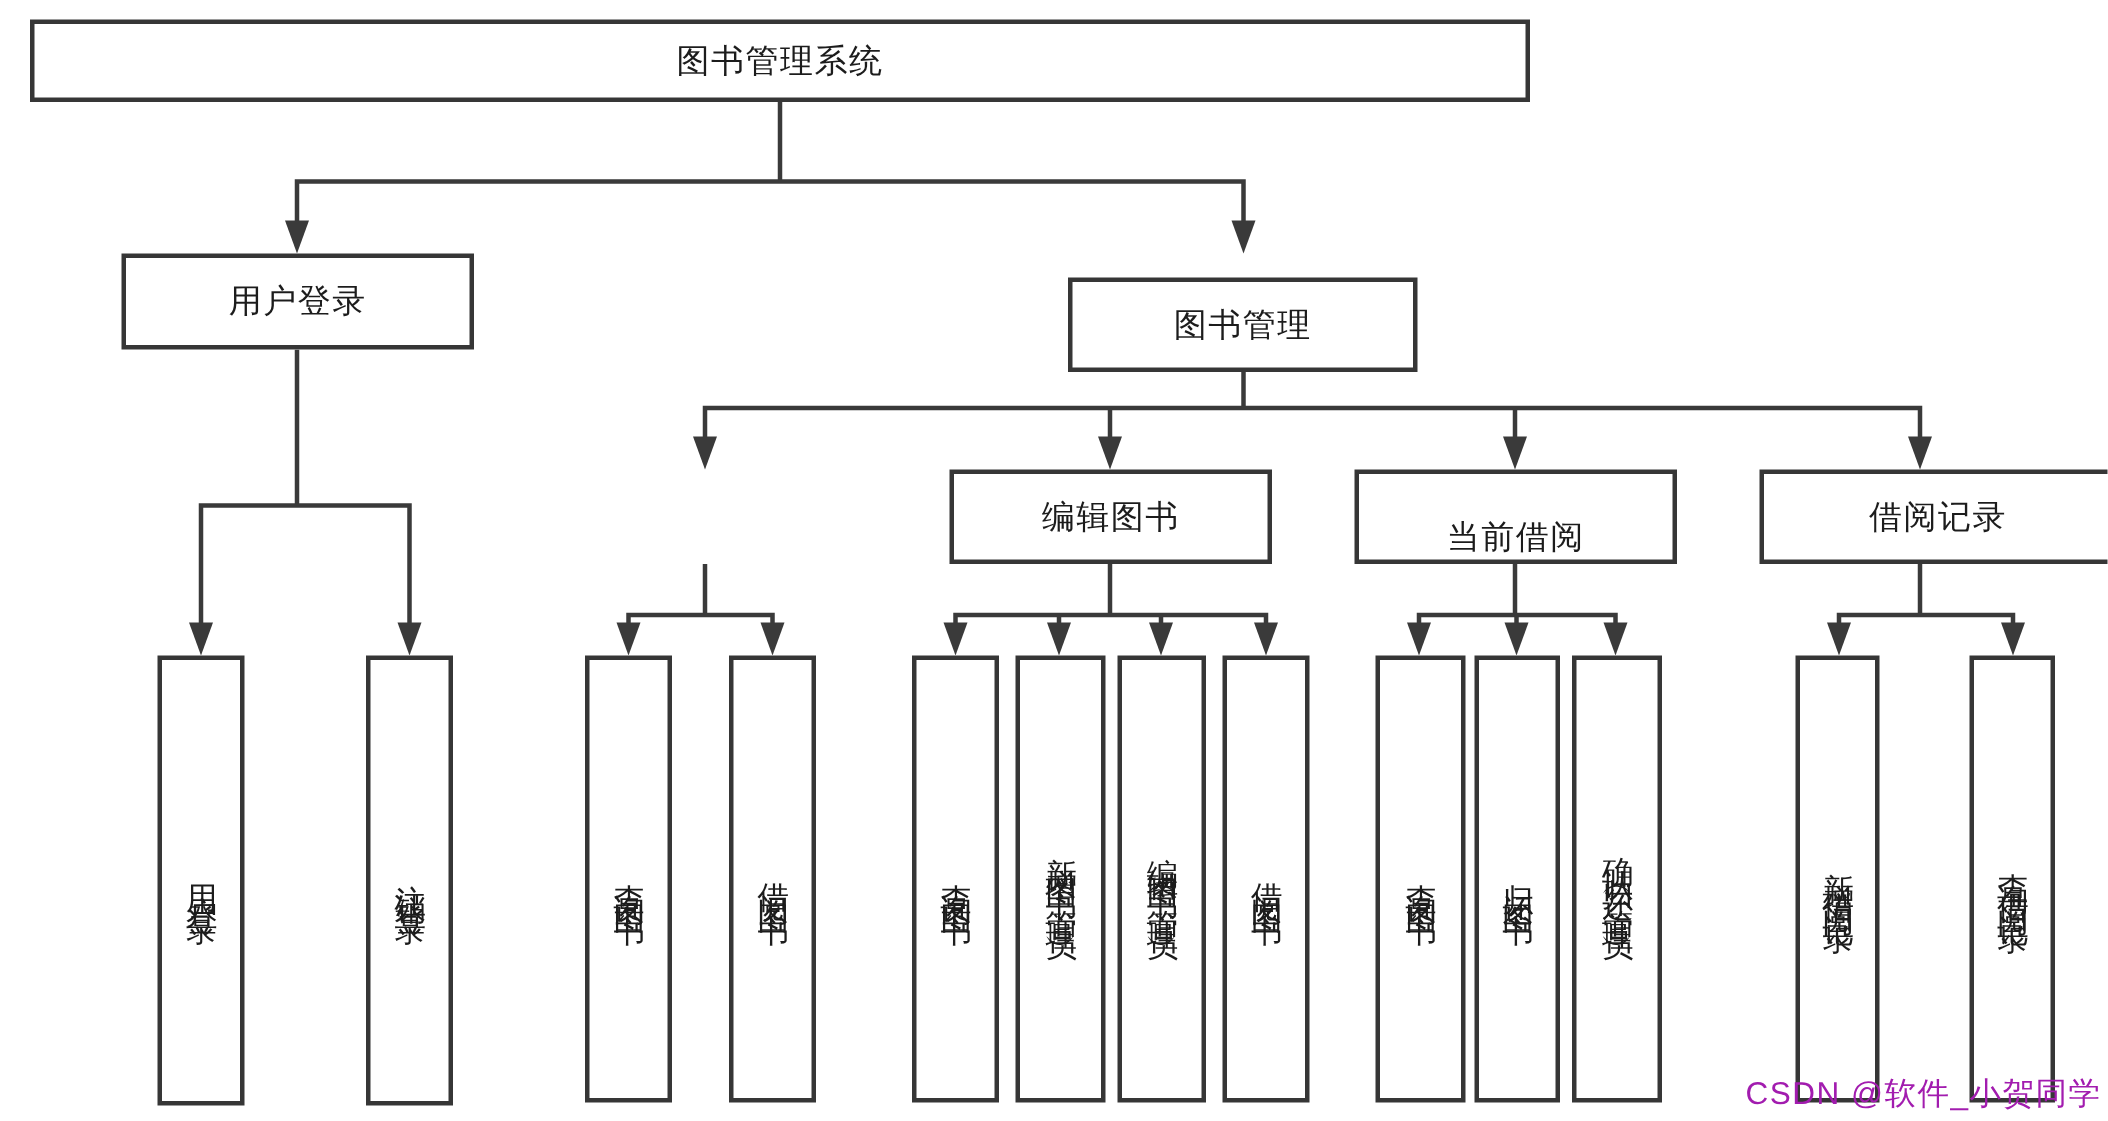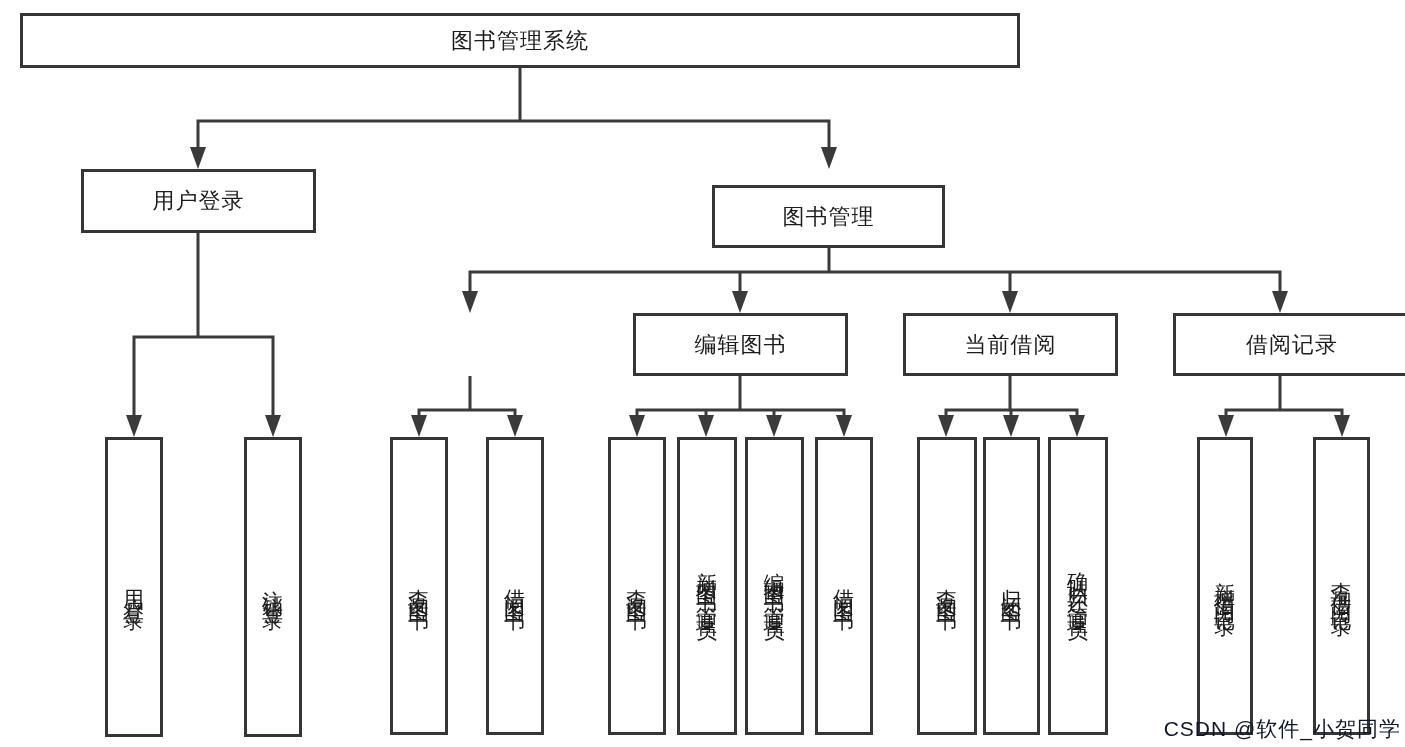--- a/index.html
+++ b/index.html
@@ -40,21 +40,21 @@
     writing-mode: vertical-rl;
     text-orientation: mixed;
     letter-spacing: 7px;
     line-height: 1;
   }
   .watermark {
     position: absolute;
     right: 4px;
     bottom: 4px;
     font-size: 21px;
-    color: #0f172a;
+    color: #a21caf;
     letter-spacing: 1px;
     z-index: 3;
     white-space: nowrap;
   }
   svg line, svg polyline {
     stroke: #3a3a3a;
     stroke-width: 3;
     fill: none;
   }
   svg polygon { fill: #3a3a3a; stroke: none; }
@@ -133,21 +133,21 @@
   <div class="node hnode" style="left:81px; top:169px; width:235px; height:64px;">
     <span>用户登录</span>
   </div>
   <div class="node hnode" style="left:712px; top:185px; width:233px; height:63px;">
     <span>图书管理</span>
   </div>
 
   <div class="node hnode" style="left:633px; top:313px; width:215px; height:63px;">
     <span>编辑图书</span>
   </div>
-  <div class="node hnode" style="left:903px; top:313px; width:215px; height:63px;">
+  <div class="node hnode" style="left:903px; top:313px; width:215px; height:63px;align-items:flex-end;">
     <span>当前借阅</span>
   </div>
   <div class="node hnode" style="left:1173px; top:313px; width:238px; height:63px;">
     <span>借阅记录</span>
   </div>
 
   <div class="node leaf" style="left:105px; top:437px; width:58px; height:300px;">
     <span class="vtext">用户登录</span>
   </div>
   <div class="node leaf" style="left:244px; top:437px; width:58px; height:300px;">

